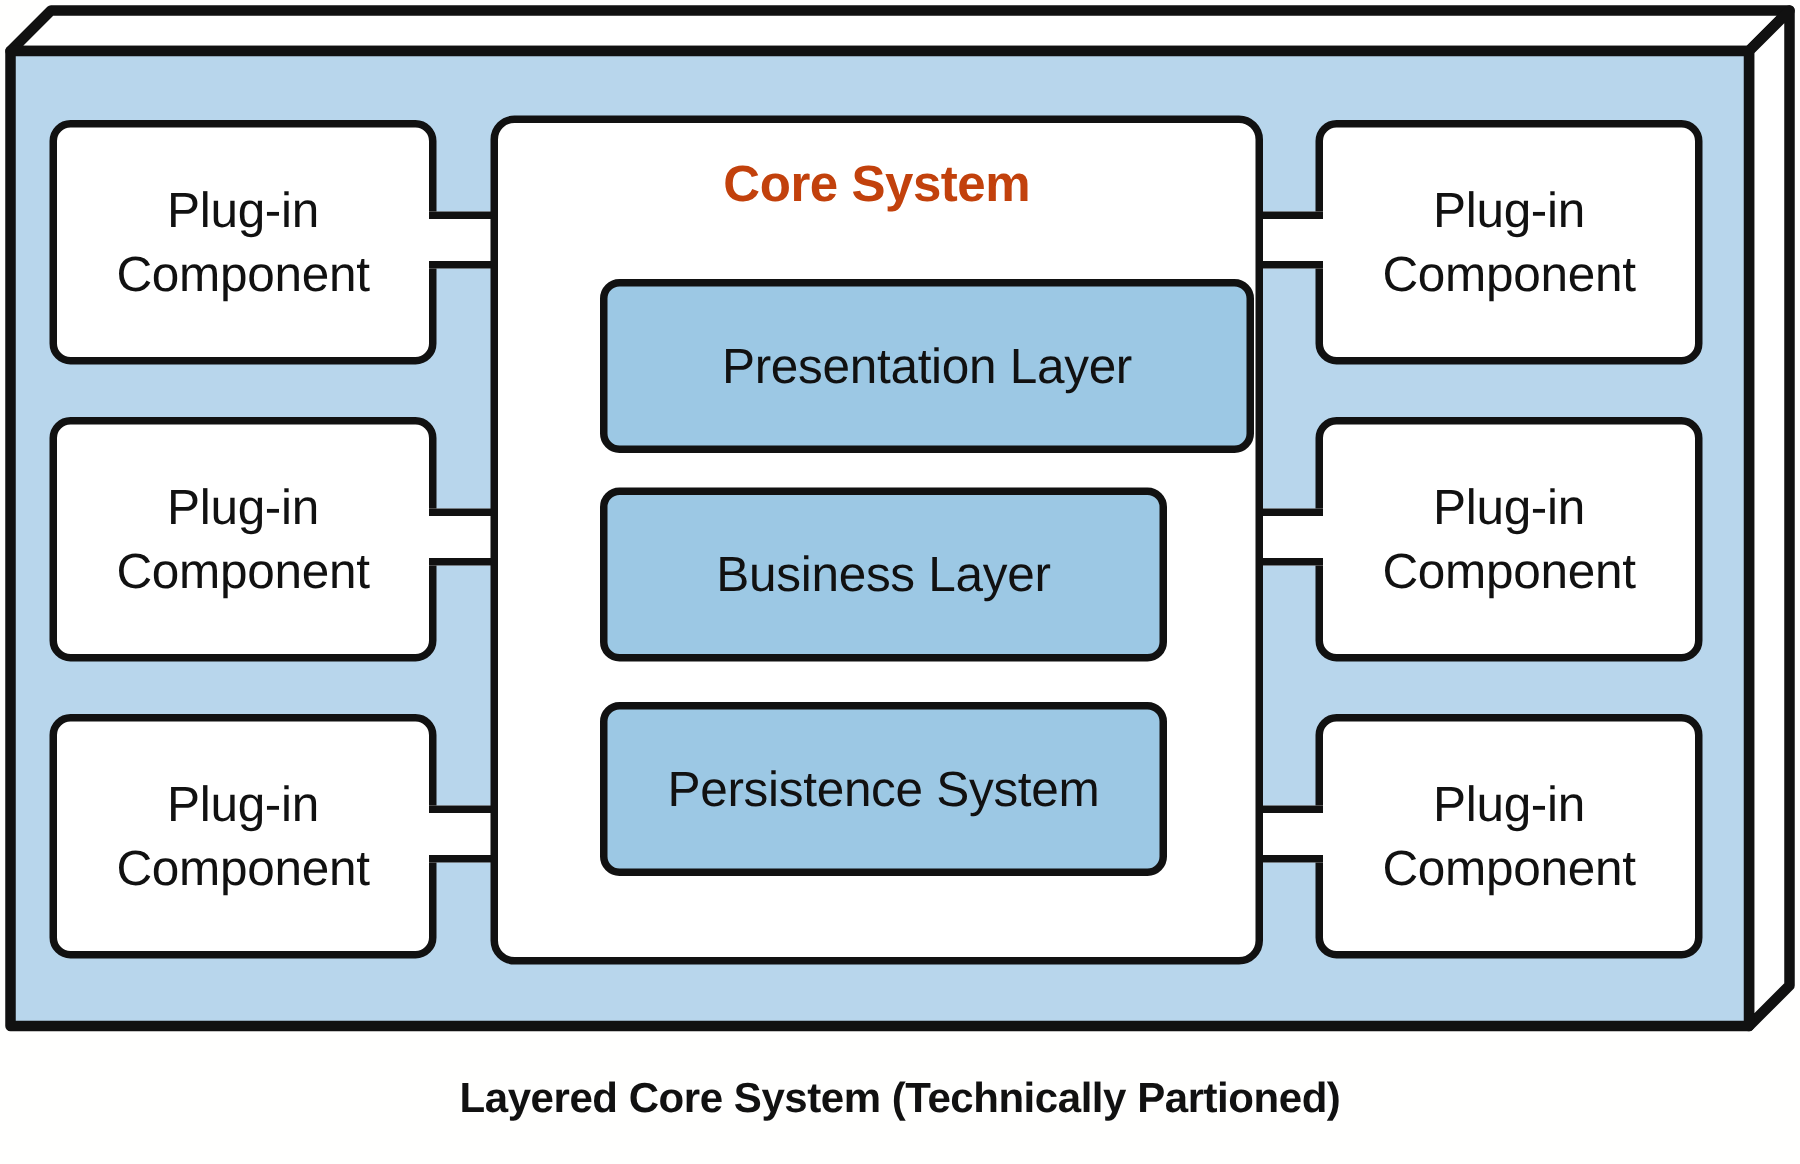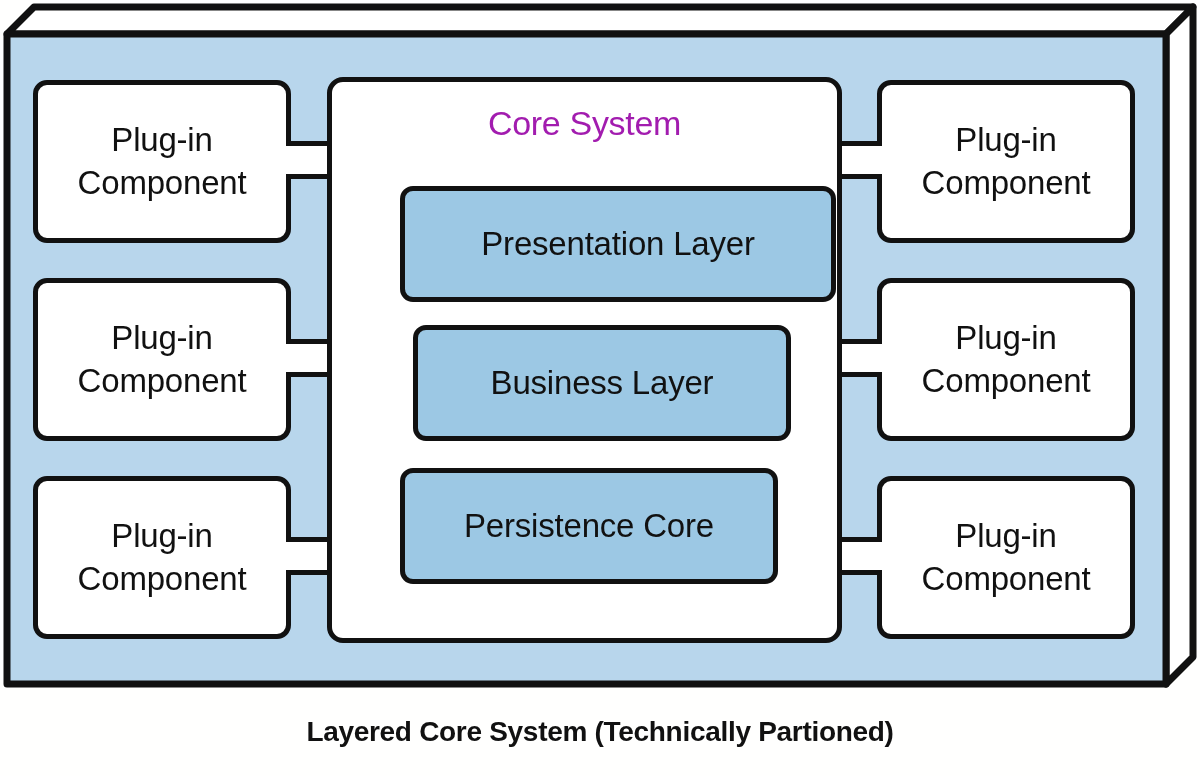--- a/index.html
+++ b/index.html
@@ -58,22 +58,22 @@
     border-radius: 16px;
     display: block;
   }
   .core-title {
     position: absolute;
     left: 0;
     right: 0;
     top: 22px;
     text-align: center;
     font-size: 34px;
-    font-weight: 400;
-    color: #a21caf;
+    font-weight: 700;
+    color: #c2410c;
     letter-spacing: -0.3px;
   }
   .layer {
     background: #9CC8E4;
     font-size: 33px;
     font-weight: 400;
     letter-spacing: -0.2px;
     border-radius: 13px;
   }
 
@@ -167,24 +167,24 @@
   <div class="connector" style="left:836px; top:537px; width:46px; height:38px;"></div>
 
   <div class="node core-box" style="left:327px; top:77px; width:515px; height:566px;">
 
     <div class="core-title">Core System</div>
 
     <div class="node layer" style="left:68px;  top:104px; width:436px; height:116px;">
       <span>Presentation Layer</span>
     </div>
 
-    <div class="node layer" style="left:81px;  top:243px; width:378px; height:116px;">
+    <div class="node layer" style="left:68px;  top:243px; width:378px; height:116px;">
       <span>Business Layer</span>
     </div>
 
     <div class="node layer" style="left:68px;  top:386px; width:378px; height:116px;">
-      <span>Persistence Core</span>
+      <span>Persistence System</span>
     </div>
   </div>
 
   <div class="caption">Layered Core System (Technically Partioned)</div>
 
 </div>
 
 </body></html>

